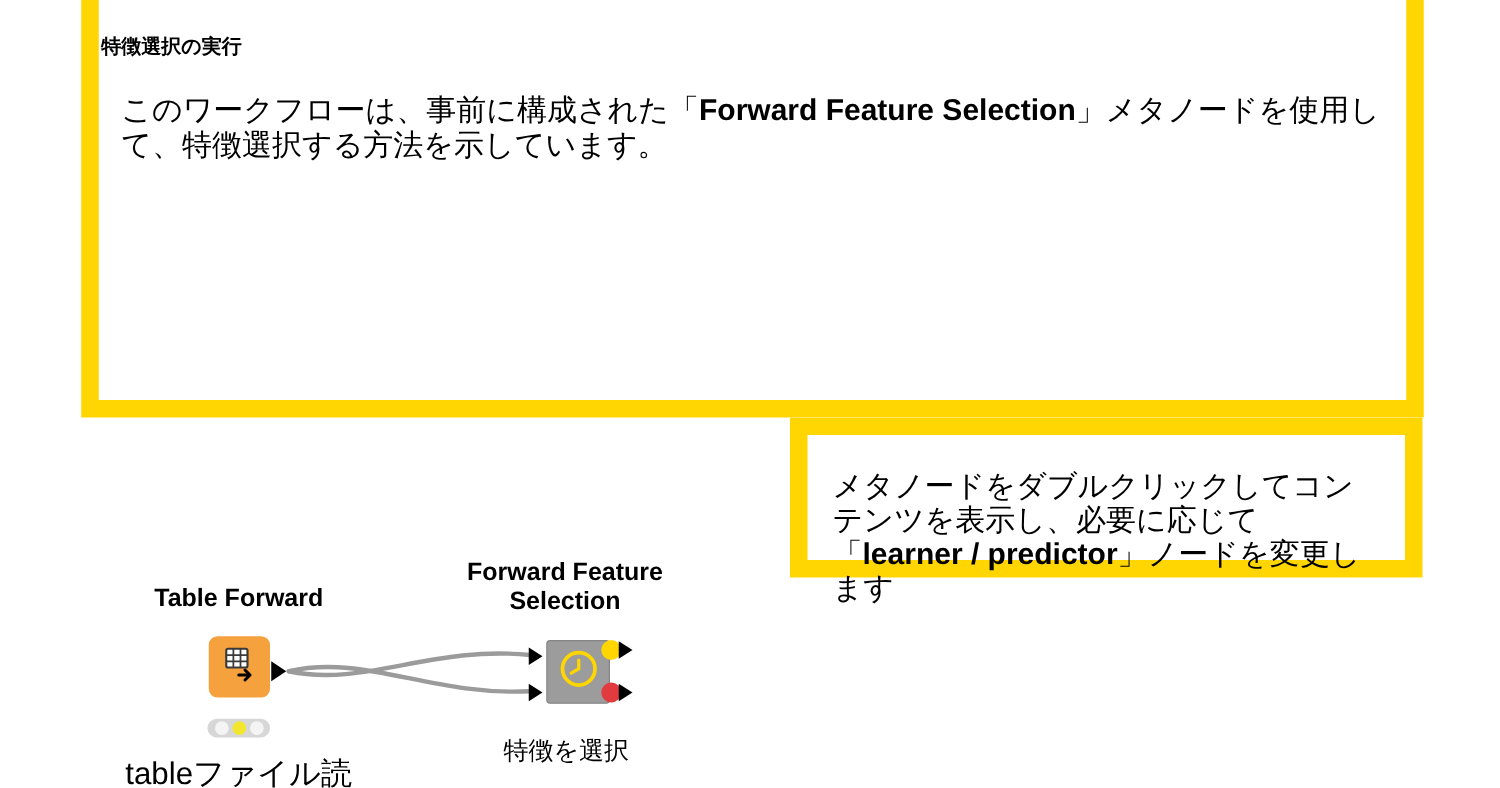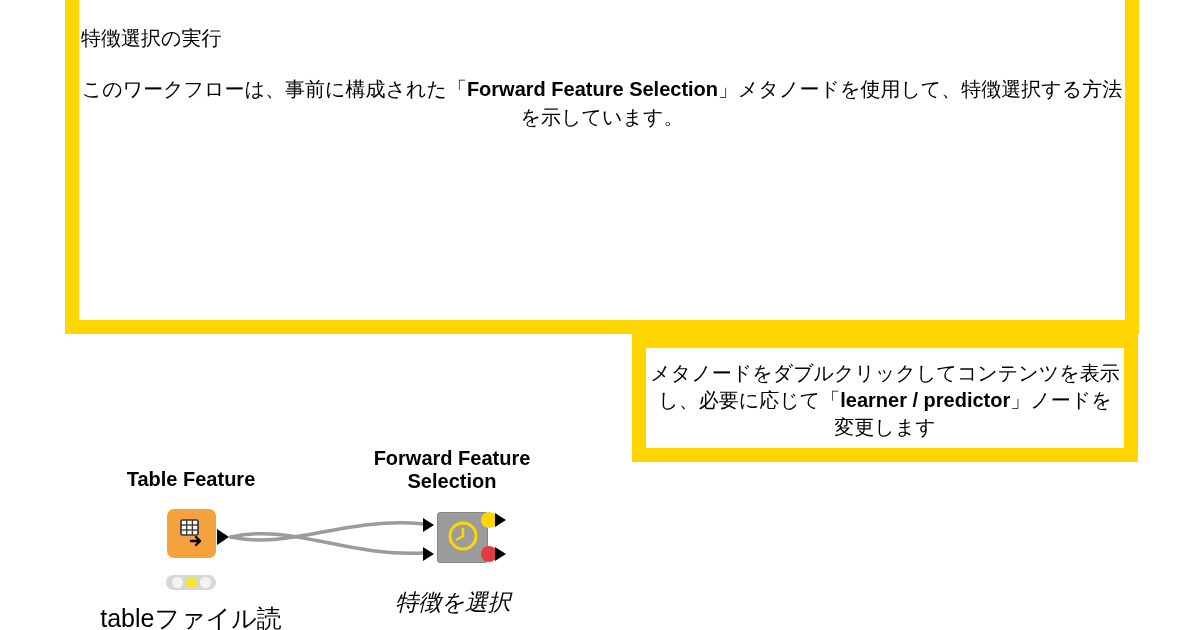--- a/index.html
+++ b/index.html
@@ -8,23 +8,23 @@
     background:#ffffff;
     font-family:"Liberation Sans", sans-serif;
     color:#000;
   }
   .note {
     position:absolute; box-sizing:border-box;
     background:#ffffff; border:14px solid #FFD602;
   }
   #note-top  { left:65px;  top:-16px; width:1074px; height:350px; padding:0 2px; }
   #note-side { left:632px; top:334px; width:506px;  height:128px; padding:12px 4px 0 4px; }
-  .note p { margin:0; font-size:20px; line-height:28px;text-align:center; }
+  .note p { margin:16px; font-size:24px; line-height:28px; }
   .note b { font-weight:700; }
-  #note-top .title { font-size:20px; font-weight:400; line-height:22px; margin:29px 0 0 0; }
+  #note-top .title { font-size:16px; font-weight:700; line-height:22px; margin:29px 0 0 0; }
   #note-top p.para  { margin-top:26px; }
   #note-top p.cont  { margin-top:0; }
   #note-side p { line-height:27px; }
 
   
   #wires { position:absolute; left:0; top:0; width:1200px; height:630px; pointer-events:none; }
   .wire { stroke:#9B9B9B; stroke-width:3.5; fill:none; stroke-linecap:round; }
 
   .node-label { position:absolute; font-size:20px; font-weight:700; text-align:center; line-height:23px; }
   #label-tr  { left:117px; top:468px; width:148px; }
@@ -53,42 +53,42 @@
   #traffic {
     position:absolute; left:166px; top:575px; width:50px; height:15px;
     background:#D7D7D7; border-radius:8px;
     display:flex; align-items:center; justify-content:center; gap:3px;
   }
   #traffic .light { width:11px; height:11px; border-radius:50%; background:#F4F4F4; }
   #traffic .light.on { background:#F2E72E; }
 
   .node-note { position:absolute; text-align:center; }
   #anno-tr  { left:96px;  top:602px; width:190px; font-size:25px; }
-  #anno-ffs { left:383px; top:587px; width:140px; font-size:23px;font-style:italic; }
+  #anno-ffs { left:383px; top:587px; width:140px; font-size:20px; }
 </style>
 </head>
 <body>
 
 <div class="canvas">
 
   <section id="note-top" class="note">
     <h1 class="title">特徴選択の実行</h1>
     <p class="para"><span>このワークフローは、事前に構成された「</span><b>Forward Feature Selection</b><span>」メタノードを使用して、特徴選択する方法を示しています。</span></p>
   </section>
 
   <section id="note-side" class="note">
     <p><span>メタノードをダブルクリックしてコンテンツを表示し、必要に応じて「</span><b>learner / predictor</b><span>」ノードを変更します</span></p>
   </section>
 
   <svg id="wires" viewBox="0 0 1200 630">
     <path class="wire" d="M 231 537 C 292 550, 345 516, 424 524"></path>
     <path class="wire" d="M 231 537 C 292 523, 345 557, 424 553"></path>
   </svg>
 
-  <div id="label-tr" class="node-label">Table Feature</div>
+  <div id="label-tr" class="node-label">Table Forward</div>
   <div id="label-ffs" class="node-label">Forward Feature Selection</div>
 
   <div id="node-tr">
     <span>
       <svg width="32" height="32" viewBox="0 0 32 32">
         <rect x="5" y="4" width="17" height="15" rx="1.5" fill="#ffffff" stroke="#3a3a3a" stroke-width="1.7"></rect>
         <line x1="5" y1="9" x2="22" y2="9" stroke="#3a3a3a" stroke-width="1.4"></line>
         <line x1="5" y1="14" x2="22" y2="14" stroke="#3a3a3a" stroke-width="1.4"></line>
         <line x1="10.7" y1="4" x2="10.7" y2="19" stroke="#3a3a3a" stroke-width="1.4"></line>
         <line x1="16.4" y1="4" x2="16.4" y2="19" stroke="#3a3a3a" stroke-width="1.4"></line>

